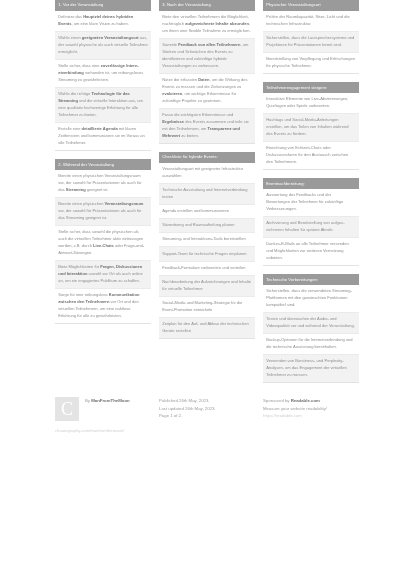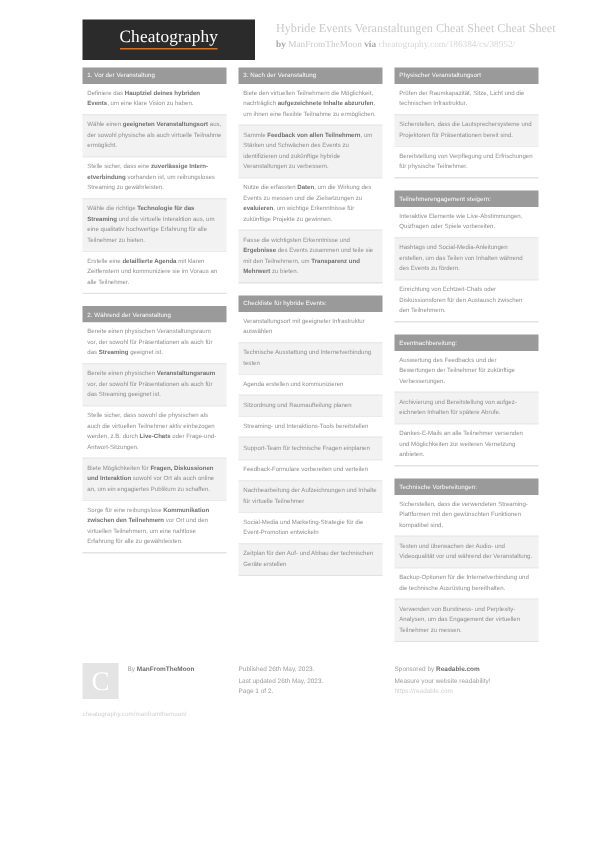--- a/index.html
+++ b/index.html
@@ -132,34 +132,20 @@
     line-height: 1.72;
   }
   .f-line b { color: #6f6f6f; font-weight: bold; }
   .f-line.url { color: #cfcfcf; }
 </style>
 </head>
 <body>
 
 <div class="page">
 
-  <div class="header">
-    <div class="logo-box">
-      <span class="logo-text">Cheatography</span>
-    </div>
-    <div class="title-wrap">
-      <div class="doc-title">Hybride Events Veranstaltungen Cheat Sheet Cheat Sheet</div>
-      <div class="doc-sub">
-        <b>by</b>
-        <span>ManFromTheMoon</span>
-        <b>via</b>
-        <span class="lnk">cheatography.com/186384/cs/38952/</span>
-      </div>
-    </div>
-  </div>
 
   <div class="columns" id="columns">
       <div class="col">
         <div class="block">
           <div class="block-title">1. Vor der Veranstaltung</div>
           <div class="rows">
             <div class="row">Definiere das <b>Hauptziel deines hybriden Events</b>, um eine klare Vision zu haben.</div>
             <div class="row alt">Wähle einen <b>geeigneten Veranstaltungsort</b> aus, der sowohl physische als auch virtuelle Teilnahme ermöglicht.</div>
             <div class="row">Stelle sicher, dass eine <b>zuverlässige Intern­etverbindung</b> vorhanden ist, um reibun­gsloses Streaming zu gewährleisten.</div>
             <div class="row alt">Wähle die richtige <b>Technologie für das Streaming</b> und die virtuelle Interaktion aus, um eine qualitativ hochwertige Erfahrung für alle Teilnehmer zu bieten.</div>

